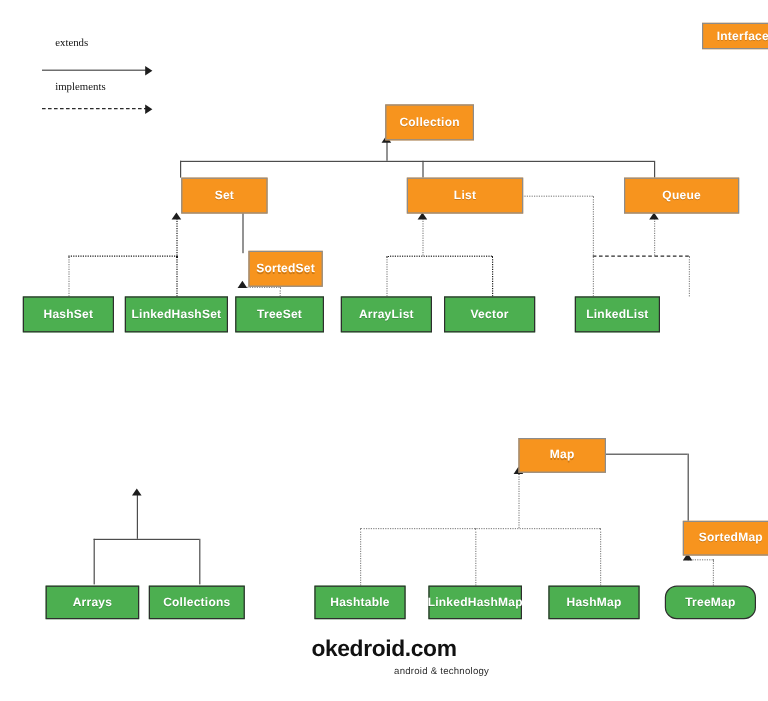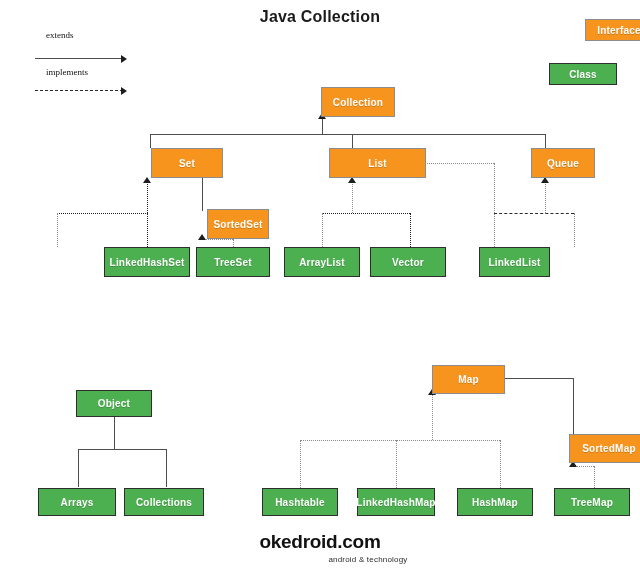--- a/index.html
+++ b/index.html
@@ -127,32 +127,30 @@
     color: #2b2b2b;
     letter-spacing: 0.2px;
     padding-left: 48px;
   }
 </style>
 </head>
 <body>
 
 <div id="canvas">
 
-  <div class="title">Java Collection</div>
 
   <div class="legend-label" style="left:46px; top:30px;">extends</div>
   <div class="ln h-solid" style="left:35px; top:58px; width:88px;"></div>
   <div class="ar ar-right" style="left:121px; top:54.5px;"></div>
 
   <div class="legend-label" style="left:46px; top:67px;">implements</div>
   <div class="ln h-dash" style="left:35px; top:90px; width:88px;"></div>
   <div class="ar ar-right" style="left:121px; top:86.5px;"></div>
 
   <div class="node iface" style="left:549px; top:19px; width:68px; height:22px;">Interface</div>
-  <div class="node klass" style="left:549px; top:63px; width:68px; height:22px;">Class</div>
 
   <div class="ln v-solid" style="left:322px; top:117px; height:17px;"></div>
 
   <div class="ln h-solid" style="left:150px; top:134px; width:395px;"></div>
 
   <div class="ln v-solid" style="left:150px; top:134px; height:14px;"></div>
   <div class="ln v-solid" style="left:352px; top:134px; height:14px;"></div>
   <div class="ln v-solid" style="left:545px; top:134px; height:14px;"></div>
   <div class="ar ar-up" style="left:318px; top:113px;"></div>
 
@@ -181,38 +179,38 @@
   <div class="ar ar-right" style="left:398px; top:159.5px; transform:scaleX(-1);"></div>
 
   <div class="ln v-dot" style="left:545px; top:182px; height:31px;"></div>
   <div class="ar ar-up" style="left:541px; top:177px;"></div>
   <div class="ln h-dash" style="left:494px; top:213px; width:80px;"></div>
   <div class="ln v-dot" style="left:574px; top:213px; height:34px;"></div>
 
   <div class="node iface" style="left:285px; top:87px; width:74px; height:30px;">Collection</div>
 
   <div class="node iface" style="left:115px; top:148px; width:72px; height:30px;">Set</div>
-  <div class="node iface" style="left:293px; top:148px; width:97px; height:30px;">List</div>
-  <div class="node iface" style="left:495px; top:148px; width:64px; height:30px;">Queue</div>
+  <div class="node iface" style="left:303px; top:148px; width:97px; height:30px;">List</div>
+  <div class="node iface" style="left:484px; top:148px; width:96px; height:30px;">Queue</div>
 
   <div class="node iface" style="left:171px; top:209px; width:62px; height:30px;">SortedSet</div>
 
+  <div class="node klass" style="left:19px; top:247px; width:76px; height:30px;">HashSet</div>
   <div class="node klass" style="left:104px; top:247px; width:86px; height:30px;">LinkedHashSet</div>
   <div class="node klass" style="left:196px; top:247px; width:74px; height:30px;">TreeSet</div>
   <div class="node klass" style="left:284px; top:247px; width:76px; height:30px;">ArrayList</div>
   <div class="node klass" style="left:370px; top:247px; width:76px; height:30px;">Vector</div>
   <div class="node klass" style="left:459px; top:247px; width:71px; height:30px;margin-left:20px;">LinkedList</div>
 
   <div class="ln v-solid" style="left:114px; top:411px; height:38px;"></div>
   <div class="ln h-solid" style="left:78px; top:449px; width:88px;"></div>
   <div class="ln v-solid" style="left:78px; top:449px; height:38px;"></div>
   <div class="ln v-solid" style="left:166px; top:449px; height:38px;"></div>
   <div class="ar ar-up" style="left:110px; top:407px;"></div>
 
-  <div class="node klass" style="left:76px; top:390px; width:76px; height:27px;">Object</div>
   <div class="node klass" style="left:38px; top:488px; width:78px; height:28px;">Arrays</div>
   <div class="node klass" style="left:124px; top:488px; width:80px; height:28px;">Collections</div>
 
   <div class="ln h-solid" style="left:469px; top:378px; width:104px;"></div>
   <div class="ln v-solid" style="left:573px; top:378px; height:56px;"></div>
   <div class="ar ar-right" style="left:463px; top:374.5px; transform:scaleX(-1);"></div>
 
   <div class="ln v-dot" style="left:432px; top:394px; height:46px;"></div>
   <div class="ar ar-up" style="left:428px; top:389px;"></div>
   <div class="ln h-dot" style="left:300px; top:440px; width:200px;"></div>
@@ -223,18 +221,18 @@
   <div class="ln h-dot" style="left:573px; top:466px; width:21px;"></div>
   <div class="ln v-dot" style="left:594px; top:466px; height:22px;"></div>
   <div class="ar ar-up" style="left:569px; top:461px;"></div>
 
   <div class="node iface" style="left:396px; top:365px; width:73px; height:29px;">Map</div>
   <div class="node iface" style="left:533px; top:434px; width:80px; height:29px;">SortedMap</div>
 
   <div class="node klass" style="left:262px; top:488px; width:76px; height:28px;">Hashtable</div>
   <div class="node klass" style="left:357px; top:488px; width:78px; height:28px;">LinkedHashMap</div>
   <div class="node klass" style="left:457px; top:488px; width:76px; height:28px;">HashMap</div>
-  <div class="node klass" style="left:554px; top:488px; width:76px; height:28px;">TreeMap</div>
+  <div class="node klass" style="left:554px; top:488px; width:76px; height:28px;border-radius:10px;">TreeMap</div>
 
   <div class="footer-main">okedroid.com</div>
   <div class="footer-sub">android &amp; technology</div>
 
 </div>
 
 </body></html>

